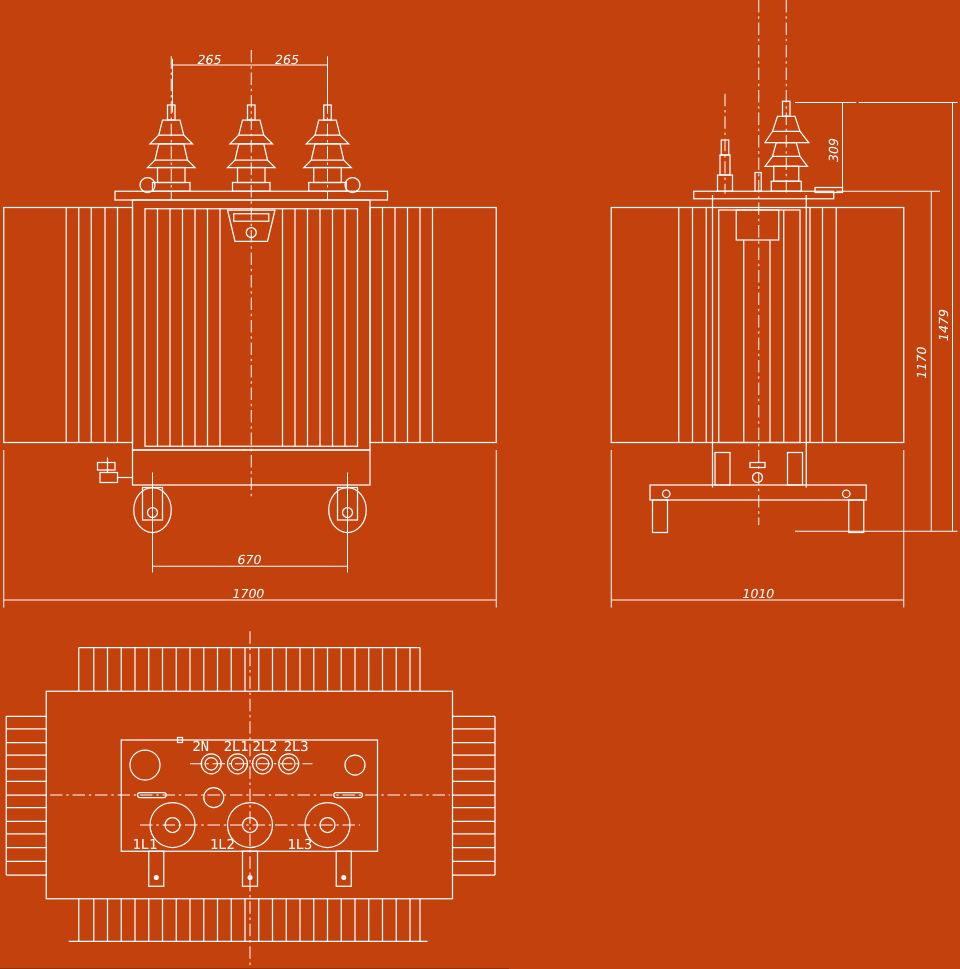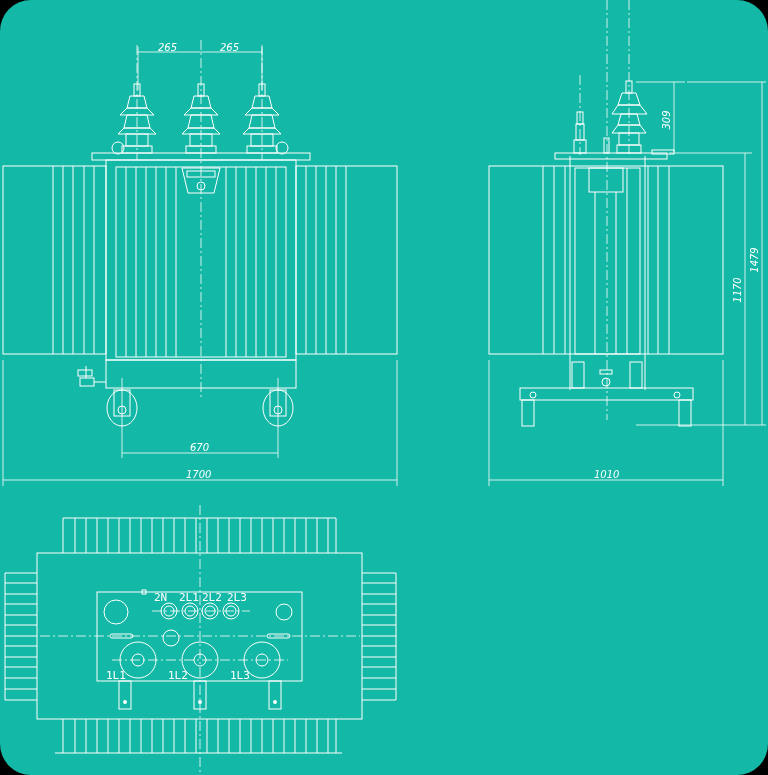--- a/index.html
+++ b/index.html
@@ -1,17 +1,17 @@
 <!DOCTYPE html>
 <html><head>
 <meta charset="utf-8">
 <style>
   html, body { margin:0; padding:0; background:#000; }
   body { width:768px; height:775px; overflow:hidden; }
-  #canvas { position:absolute; left:0; top:0; width:768px; height:775px; background:#14b8a6;border-radius:31px; }
+  #canvas { position:absolute; left:0; top:0; width:768px; height:775px; background:#c2410c; }
   svg { display:block; }
   .l { stroke:#fff; stroke-width:1; fill:none; }
   .lt { stroke:#fff; stroke-width:0.8; fill:none; }
   .c { stroke:#fff; stroke-width:0.8; fill:none; stroke-dasharray:10 3 2 3; }
   .f { fill:#fff; }
   .dim { font-family:"DejaVu Sans", sans-serif; font-size:10px; font-style:italic; fill:#fff; }
   .lbl { font-family:"DejaVu Sans Mono", monospace; font-size:11px; fill:#fff; }
 </style>
 </head>
 <body>

